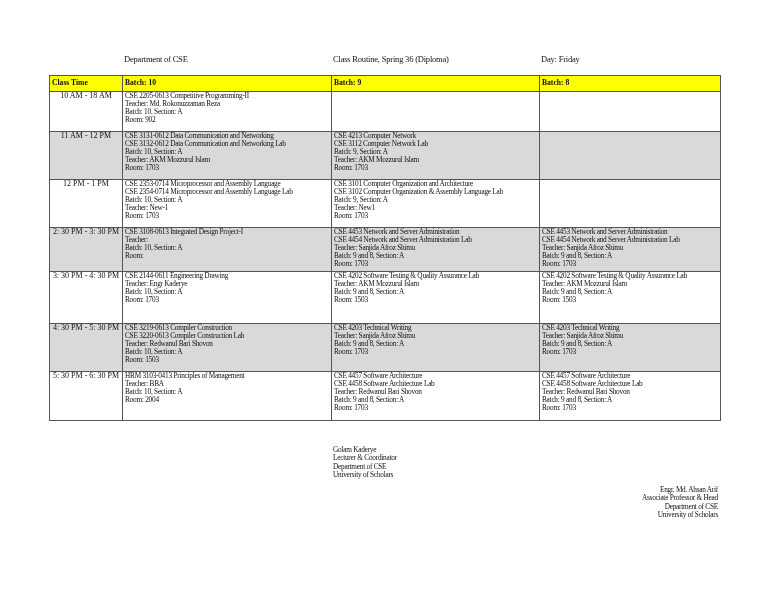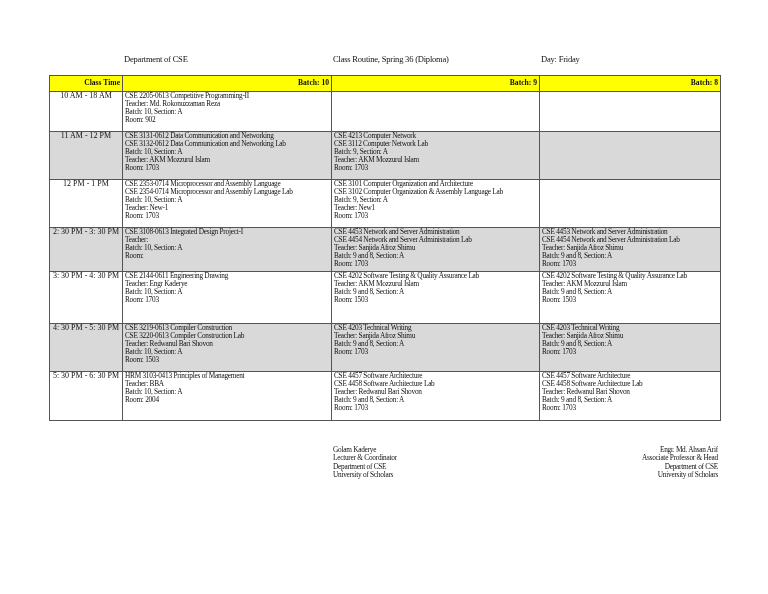--- a/index.html
+++ b/index.html
@@ -2,28 +2,28 @@
 <html><head>
 <meta charset="utf-8">
 <style>
   html, body { margin: 0; padding: 0; background: #ffffff; }
   body { width: 768px; height: 594px; position: relative; overflow: hidden;
          font-family: "Liberation Serif", "DejaVu Serif", serif; color: #111; }
   .hdr { position: absolute; top: 54px; font-size: 8.5px; letter-spacing: -0.2px; }
   table.routine { position: absolute; left: 49px; top: 75px; border-collapse: collapse;
                   width: 671px; table-layout: fixed; font-size: 7.3px; line-height: 8.1px; }
   table.routine th, table.routine td { border: 1px solid #555; padding: 0 2px; vertical-align: top; }
-  table.routine th { background: #ffff00; font-weight: bold; text-align: right; height: 15px;
+  table.routine th { background: #ffff00; font-weight: bold; text-align: left; height: 15px;
                      vertical-align: middle; font-size: 7.6px; }
   td.time { text-align: center; vertical-align: middle; font-weight: normal; font-size: 8px; white-space: nowrap; }
   tr.shade td { background: #d9d9d9; }
   tr.plain td { background: #ffffff; }
   .line { display: block; white-space: nowrap; overflow: hidden; letter-spacing: -0.25px; }
   .sig { position: absolute; top: 446px; font-size: 7.3px; line-height: 8.4px; letter-spacing: -0.2px; }
-  .sig.right { text-align: right; }
+  .sig.right { text-align: right; margin-top: 40px; }
 </style>
 </head>
 <body>
 
 <div class="hdr" style="left:124px">Department of CSE</div>
 <div class="hdr" style="left:333px">Class Routine, Spring 36 (Diploma)</div>
 <div class="hdr" style="left:541px">Day: Friday</div>
 
 <table class="routine">
   <colgroup>

